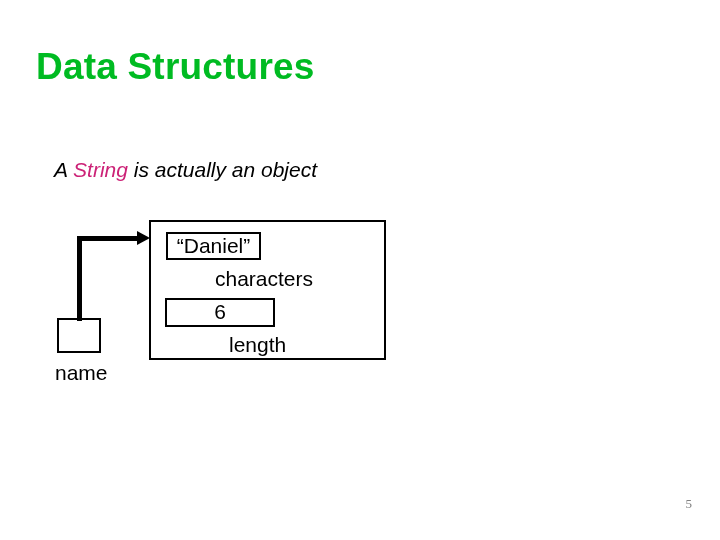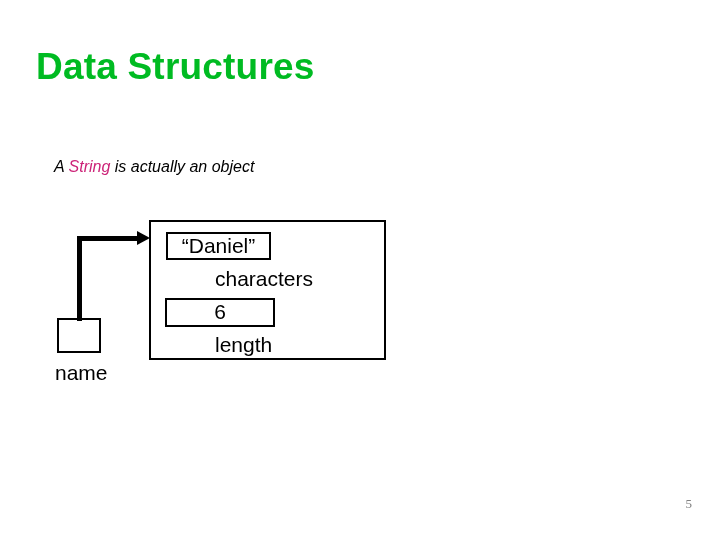--- a/index.html
+++ b/index.html
@@ -30,21 +30,21 @@
     white-space: nowrap;
     padding-left: 36px;
   }
 
   
   #subtitle {
     position: absolute;
     left: 54px;
     top: 158px;
     font-family: "Liberation Sans", sans-serif;
-    font-size: 16px;
+    font-size: 21px;
     font-style: italic;
     color: #000000;
     white-space: nowrap;
   }
   #subtitle .kw {
     color: #cc2277;
   }
 
   
   #diagram {
@@ -74,21 +74,21 @@
     font-family: "Liberation Sans", sans-serif;
     font-size: 21px;
     color: #000000;
     text-align: center;
     line-height: 24px;
     white-space: nowrap;
   }
   #chars-value-box {
     left: 166px;
     top: 232px;
-    width: 105px;
+    width: 95px;
     height: 28px;
   }
   #length-value-box {
     left: 165px;
     top: 298px;
     width: 110px;
     height: 29px;
   }
 
   .field-label {
@@ -97,21 +97,21 @@
     font-size: 21px;
     color: #000000;
     white-space: nowrap;
     margin-left: 40px;
   }
   #chars-label {
     left: 175px;
     top: 267px;
   }
   #length-label {
-    left: 175px;
+    left: 189px;
     top: 333px;
   }
 
   
   #name-box {
     position: absolute;
     left: 57px;
     top: 318px;
     width: 44px;
     height: 35px;

